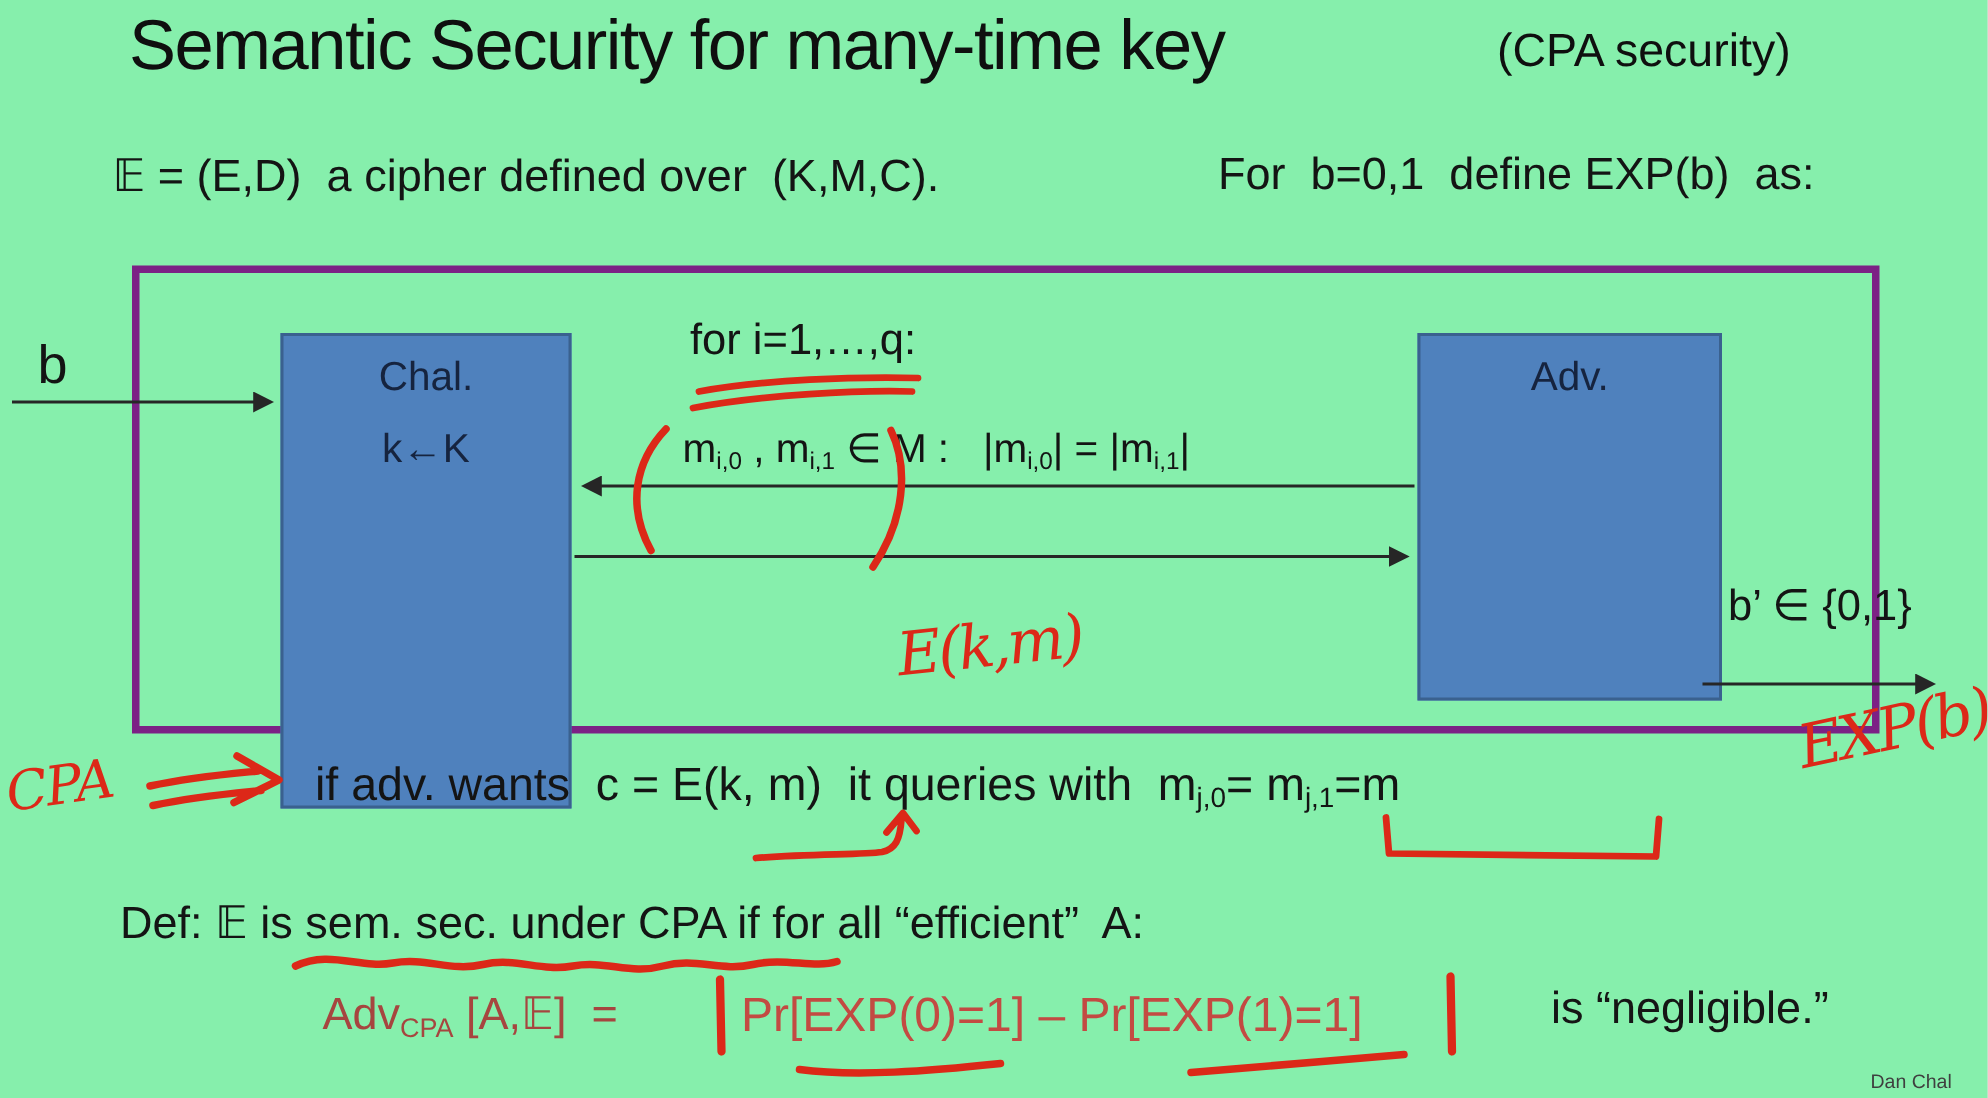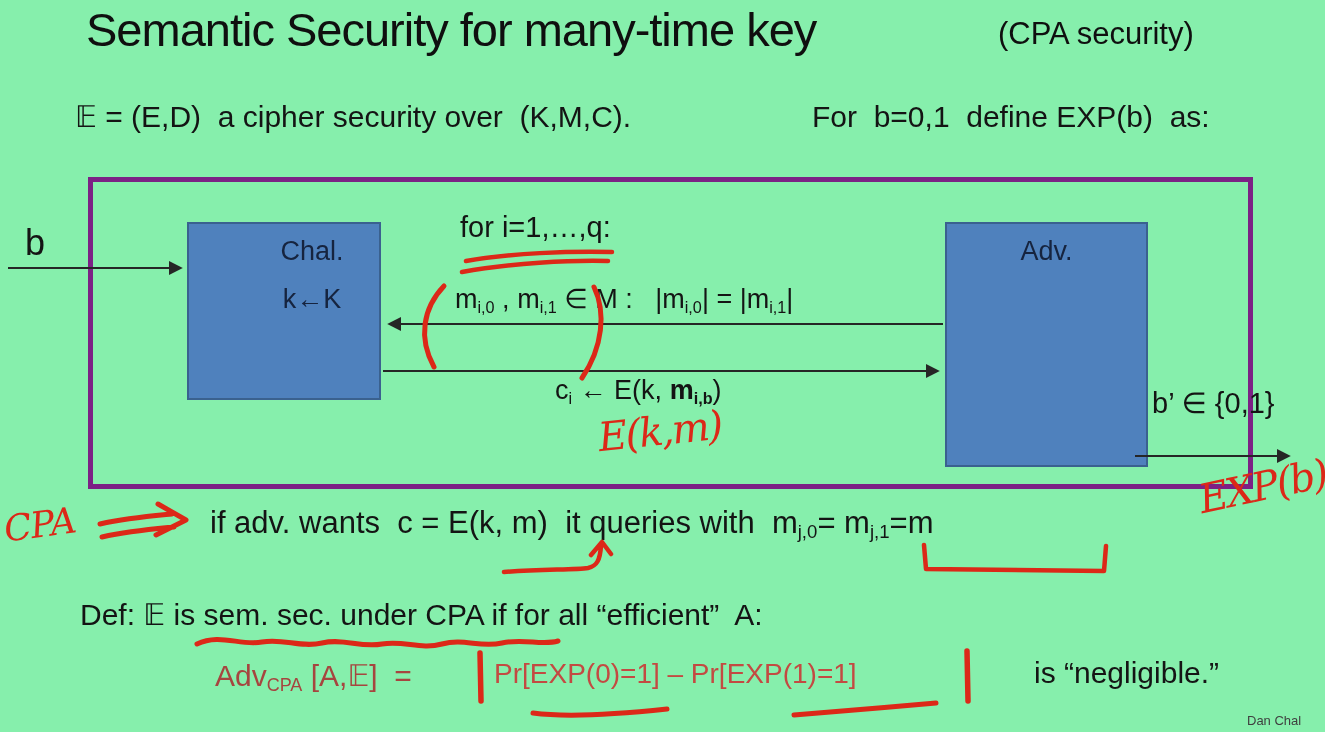--- a/index.html
+++ b/index.html
@@ -12,71 +12,70 @@
   .abs{position:absolute;}
   .line{white-space:pre;}
   .sub{font-size:.6em;vertical-align:-0.28em;letter-spacing:0;text-align:center;}
   .bf{font-weight:700;}
   .title-main{left:86px;top:2px;font-size:47px;letter-spacing:-1px;color:#0f0f0f;}
   .title-paren{left:998px;top:16px;font-size:31px;color:#0f0f0f;}
   .intro-a{left:75px;top:99px;font-size:30px;}
   .intro-b{left:812px;top:100px;font-size:30px;}
   .frame{left:88px;top:177px;width:1165px;height:312px;border:5px solid var(--frame);box-sizing:border-box;}
   .box{background:var(--boxfill);border:2px solid var(--boxborder);box-sizing:border-box;}
-  .chal{left:187px;top:222px;width:194px;height:178px;padding-left:28px;}
+  .chal{left:187px;top:222px;width:194px;height:317px;}
   .adv{left:945px;top:222px;width:203px;height:245px;}
   .boxlabel{width:100%;text-align:center;color:var(--boxtext);font-size:27px;}
   .b-label{left:25px;top:222px;font-size:36px;}
   .loop{left:432px;top:211px;font-size:29px;margin-left:28px;}
   .msg1{left:455px;top:283px;font-size:27px;}
   .msg2{left:555px;top:375px;font-size:27px;}
   .bout{left:1152px;top:386px;font-size:29px;}
   .cpa-line{left:210px;top:505px;font-size:31px;}
   .def-line{left:80px;top:597px;font-size:30px;}
   .f-lhs{left:215px;top:658px;font-size:30px;color:var(--lhs);}
-  .f-body{left:494px;top:658px;font-size:28px;color:var(--bodyred);}
+  .f-body{left:494px;top:658px;font-size:32px;color:var(--bodyred);}
   .f-tail{left:1034px;top:656px;font-size:30px;color:#151515;}
   .credit{left:1247px;top:713px;font-size:13px;color:var(--credit);}
   .hand{font-family:"DejaVu Serif",serif;font-style:italic;color:var(--ink);}
   .hand-cpa{left:4px;top:504px;font-size:36px;transform:rotate(-8deg);letter-spacing:-1px;}
   .hand-ekm{left:598px;top:408px;font-size:40px;transform:rotate(-6deg);letter-spacing:-2px;}
   .hand-exp{left:1198px;top:463px;font-size:40px;transform:rotate(-12deg);letter-spacing:-2px;}
   svg.overlay{position:absolute;left:0;top:0;pointer-events:none;}
   .red-stroke{stroke:var(--ink);fill:none;stroke-linecap:round;stroke-linejoin:round;}
   .blk{stroke:#262626;fill:none;stroke-width:2;}
 </style>
 </head>
 <body>
 
 <div id="canvas">
 
   <div class="abs line title-main">Semantic Security for many-time key</div>
   <div class="abs line title-paren">(CPA security)</div>
 
-  <div class="abs line intro-a">𝔼 = (E,D)  a cipher security over  (K,M,C).</div>
+  <div class="abs line intro-a">𝔼 = (E,D)  a cipher defined over  (K,M,C).</div>
   <div class="abs line intro-b">For  b=0,1  define EXP(b)  as:</div>
 
   <div class="abs frame"></div>
 
   <div class="abs box chal">
     <div class="abs boxlabel" style="top:12px;">Chal.</div>
     <div class="abs boxlabel" style="top:60px;">k←K</div>
   </div>
 
   <div class="abs box adv">
     <div class="abs boxlabel" style="top:12px;">Adv.</div>
   </div>
 
   <div class="abs line b-label">b</div>
 
   <div class="abs line loop">for i=1,…,q:</div>
 
   <div class="abs line msg1"><span>m</span><span class="sub">i,0</span><span> , </span><span>m</span><span class="sub">i,1</span><span> ∈ M :   |m</span><span class="sub">i,0</span><span>| = |m</span><span class="sub">i,1</span><span>|</span></div>
 
-  <div class="abs line msg2"><span>c</span><span class="sub">i</span><span> ← E(k, </span><span class="bf">m</span><span class="sub bf">i,b</span><span>)</span></div>
 
   <div class="abs line bout">b’ ∈ {0,1}</div>
 
   <div class="abs line cpa-line"><span>if adv. wants  c = E(k, m)  it queries with  </span><span>m</span><span class="sub">j,0</span><span>= m</span><span class="sub">j,1</span><span>=m</span></div>
 
   <div class="abs line def-line">Def: 𝔼 is sem. sec. under CPA if for all “efficient”  A:</div>
 
   <div class="abs line f-lhs"><span>Adv</span><span class="sub">CPA</span><span> [A,𝔼]  =</span></div>
   <div class="abs line f-body">Pr[EXP(0)=1] – Pr[EXP(1)=1]</div>
   <div class="abs line f-tail">is “negligible.”</div>

